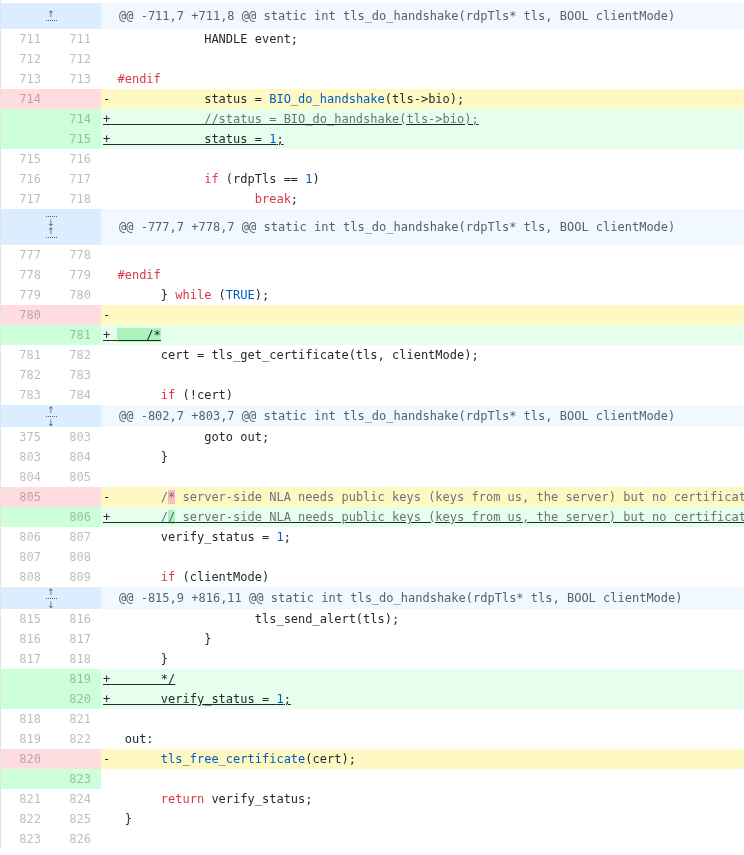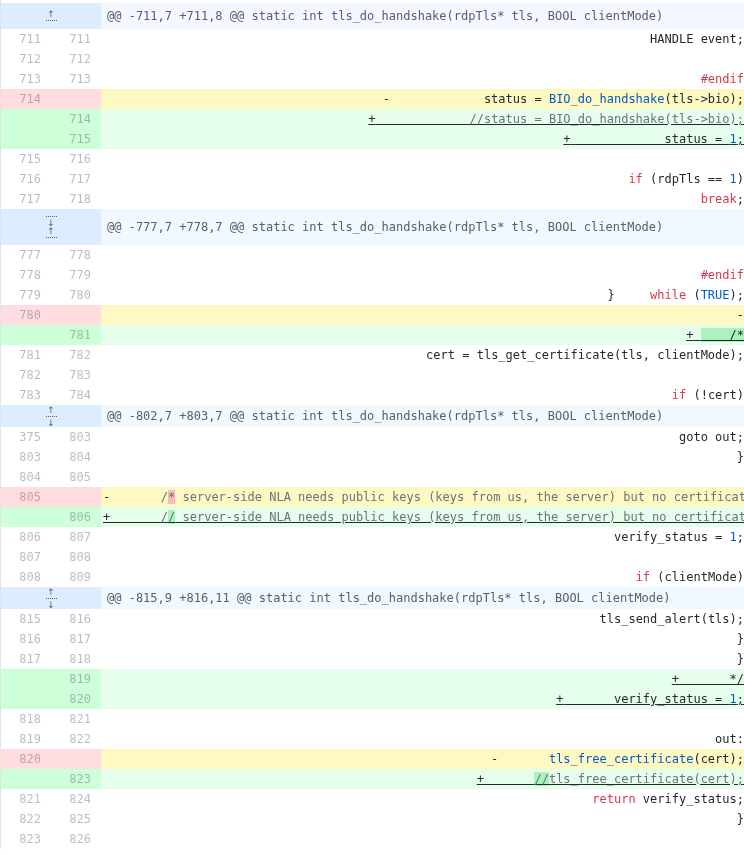--- a/index.html
+++ b/index.html
@@ -15,48 +15,48 @@
   .row{display:flex;height:20px;line-height:20px;}
   .num{
     width:50px;flex:none;box-sizing:border-box;
     text-align:right;padding-right:10px;
     color:rgba(27,31,35,0.3);
     cursor:pointer;
     user-select:none;
   }
   .code{
     flex:1;min-width:0;white-space:pre;overflow:hidden;
-    padding-left:2px;box-sizing:border-box;text-align:right;
+    padding-left:2px;box-sizing:border-box;
   }
   .row.ctx .code{background:#ffffff;}
   .row.del .code{background:#fef9c3;}
   .row.del .num{background:#ffdce0;}
   .row.add .code{background:#e6ffed;text-decoration:underline;}
   .row.add .num{background:#cdffd8;}
   .hl-add{background:#acf2bd;}
   .hl-del{background:#fdb8c0;}
   .sc-c{color:#24292e;}
-  .sc-k{color:#d73a49;margin-left:28px;}
+  .sc-k{color:#d73a49;}
   .sc-n{color:#005cc5;}
   .sc-f{color:#005cc5;}
   .sc-cm{color:#6a737d;}
   
   .hunkrow{display:flex;}
   .hunkrow.hh26{height:26px;}
   .hunkrow.hh36{height:36px;}
   .hunkrow.hh22{height:22px;}
   .hunk-gutter{
     width:100px;flex:none;background:#dbedff;
     display:flex;flex-direction:column;align-items:center;justify-content:center;
     cursor:pointer;
   }
   .hunk-text{
     flex:1;background:#f1f8ff;color:#586069;
     display:flex;align-items:center;
-    padding-left:6px;white-space:pre;overflow:hidden;
+    padding-left:18px;white-space:pre;overflow:hidden;
   }
   .expander{display:flex;flex-direction:column;align-items:center;justify-content:center;}
   .arr{
     font-family:"DejaVu Sans","Liberation Sans",sans-serif;
     font-size:9px;line-height:8px;height:8px;color:#57606a;text-align:center;
   }
   .dots{width:11px;height:0;border-top:1px dotted #57606a;margin:2px auto;}
 </style>
 </head>
 <body>
@@ -262,21 +262,20 @@
       <div class="code"><span class="sc-c"> </span><span class="sc-c">  out:</span></div>
     </div>
     <div class="row del">
       <div class="num">820</div>
       <div class="num"></div>
       <div class="code"><span class="sc-c">-</span><span class="sc-c">       </span><span class="sc-f">tls_free_certificate</span><span class="sc-c">(cert);</span></div>
     </div>
     <div class="row add">
       <div class="num"></div>
       <div class="num">823</div>
-      <div class="code"><span class="sc-c">+</span><span class="sc-c">       </span><span class="sc-cm hl-add">//</span><span class="sc-cm">tls_free_certificate(cert);</span></div>
     </div>
     <div class="row ctx">
       <div class="num">821</div>
       <div class="num">824</div>
       <div class="code"><span class="sc-c"> </span><span class="sc-c">       </span><span class="sc-k">return</span><span class="sc-c"> verify_status;</span></div>
     </div>
     <div class="row ctx">
       <div class="num">822</div>
       <div class="num">825</div>
       <div class="code"><span class="sc-c"> </span><span class="sc-c">  }</span></div>

